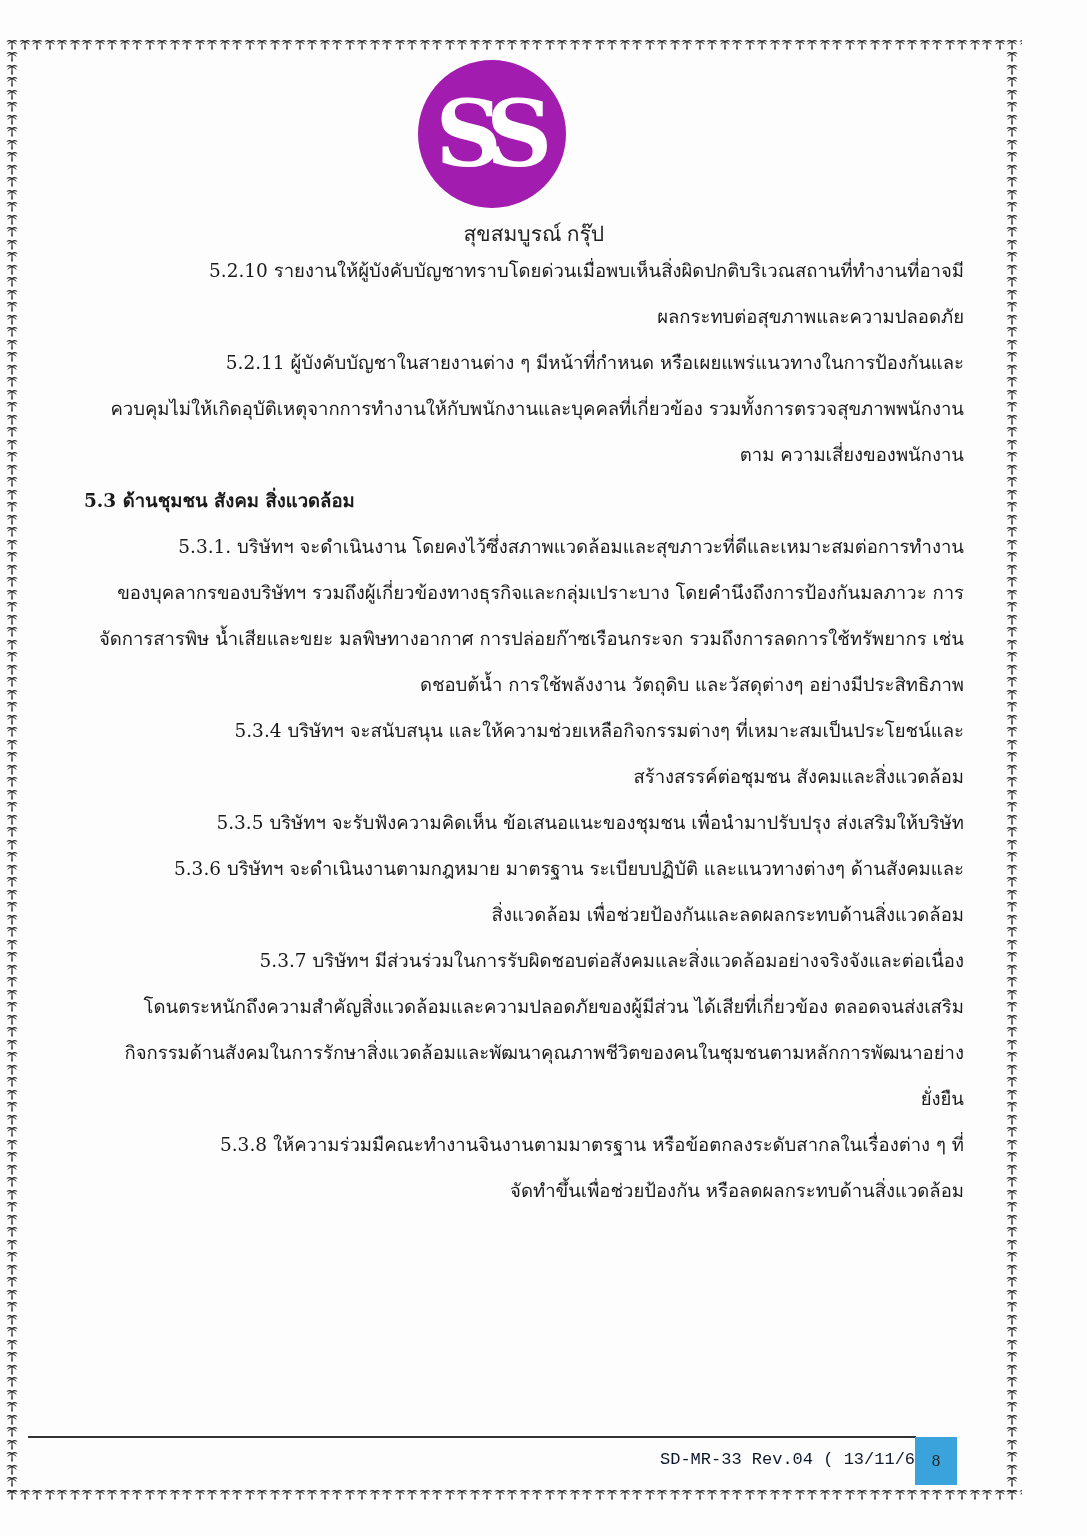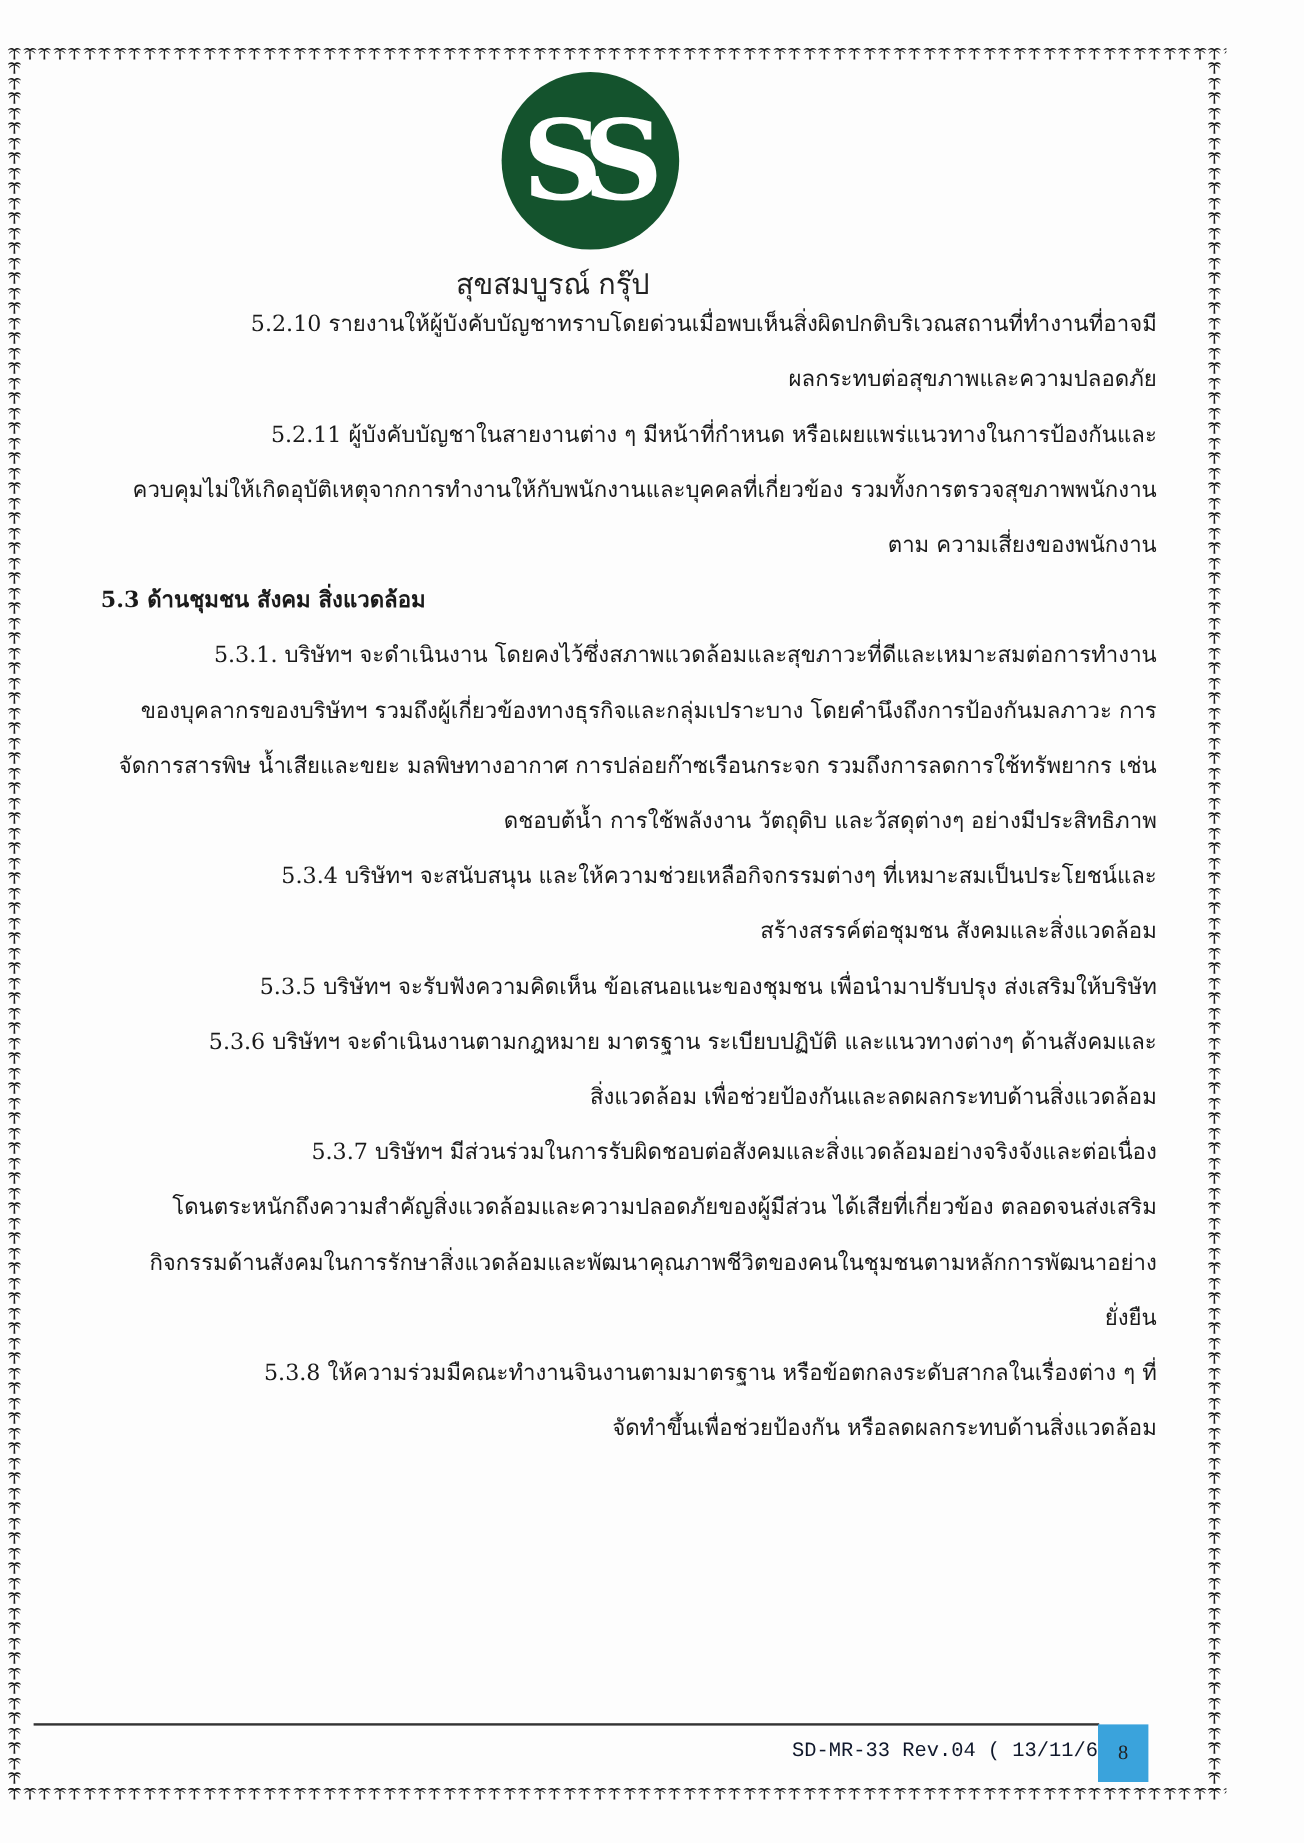--- a/index.html
+++ b/index.html
@@ -16,29 +16,29 @@
   .border-row { height: 15px; flex-direction: row; }
   .border-col { width: 15px; flex-direction: column; }
   .palm { display: block; width: 12.5px; height: 12.5px; flex: 0 0 auto; position: relative; }
   .palm svg { width: 12px; height: 12px; display: block; }
   #border-top { left: 6px; top: 38px; width: 1016px; }
   #border-bottom { left: 6px; top: 1488px; width: 1016px; }
   #border-left { left: 6px; top: 50px; height: 1442px; }
   #border-right { left: 1006px; top: 50px; height: 1442px; }
 
   .logo { position: absolute; left: 418px; top: 60px; width: 148px; height: 148px; border-radius: 50%;
-          background: #14532d; }
+          background: #a21caf; }
   .logo-text {
     position: absolute; left: 0; top: 0; width: 148px; height: 148px;
     display: flex; align-items: center; justify-content: center;
     color: #ffffff; font-family: "DejaVu Serif", serif; font-weight: bold;
     font-size: 92px; letter-spacing: -14px; padding-right: 10px; box-sizing: border-box;
   }
-  .brand-name { position: absolute; left: 380px; top: 217px; width: 224px; text-align: left;
-    font-family: Liberation Sans, sans-serif; font-size: 24px; color: #222; }
+  .brand-name { position: absolute; left: 380px; top: 217px; width: 224px; text-align: right;
+    font-family: Liberation Serif, serif; font-size: 21px; color: #222; }
 
   .content { position: absolute; left: 84px; top: 248px; width: 880px; }
   .para { font-size: 18.5px; line-height: 46px; margin: 0; white-space: nowrap; text-align: right; }
   .para .line { display: block; height: 46px; }
   .indent { padding-left: 78px; }
   .heading { font-weight: bold; font-size: 18.5px; line-height: 46px; margin: 0; }
 
   .footer-line { position: absolute; left: 28px; top: 1436px; width: 888px; height: 1.5px; background: #333; }
   .footer-text { position: absolute; left: 660px; top: 1450px; width: 252px; text-align: right;
     font-family: Liberation Mono, monospace; font-size: 17px; color: #0f172a; white-space: nowrap; }

